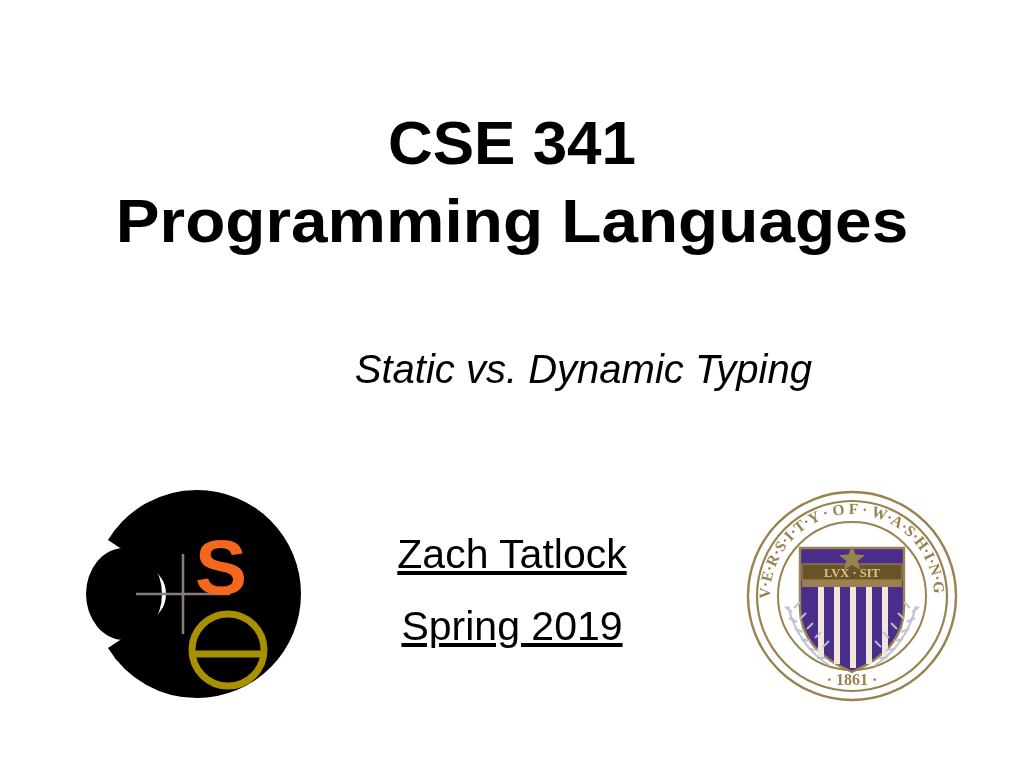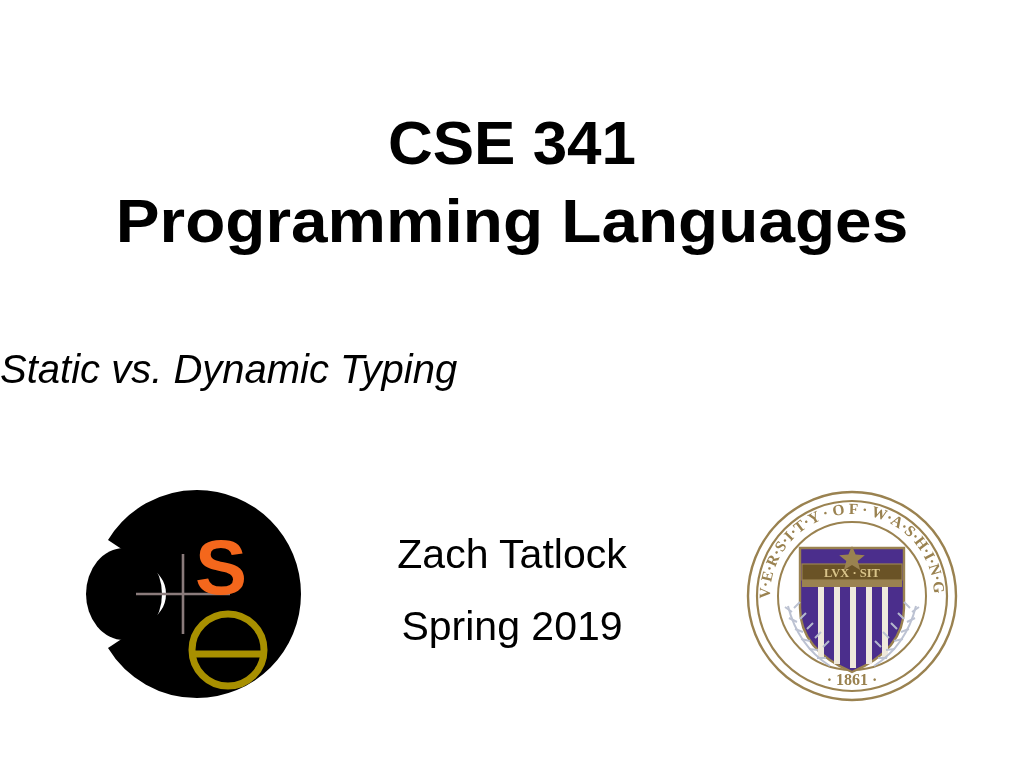--- a/index.html
+++ b/index.html
@@ -43,21 +43,21 @@
     font-size: 62px;
     transform: scaleX(1.06);
   }
 
   
   .subtitle {
     position: absolute;
     left: 0;
     top: 345px;
     width: 812px;
-    text-align: left;
+    text-align: right;
     font-style: italic;
     font-weight: normal;
     font-size: 40px;
     line-height: 48px;
     color: #000000;
     white-space: nowrap;
   }
 
   
   .author-block {
@@ -67,20 +67,21 @@
     width: 400px;
     text-align: center;
   }
   .author-line {
     display: block;
     font-size: 41px;
     line-height: 72px;
     font-weight: normal;
     color: #000000;
     white-space: nowrap;
+    text-decoration: underline;
   }
 
   
   .cse-logo {
     position: absolute;
     left: 78px;
     top: 482px;
     width: 224px;
     height: 224px;
   }

